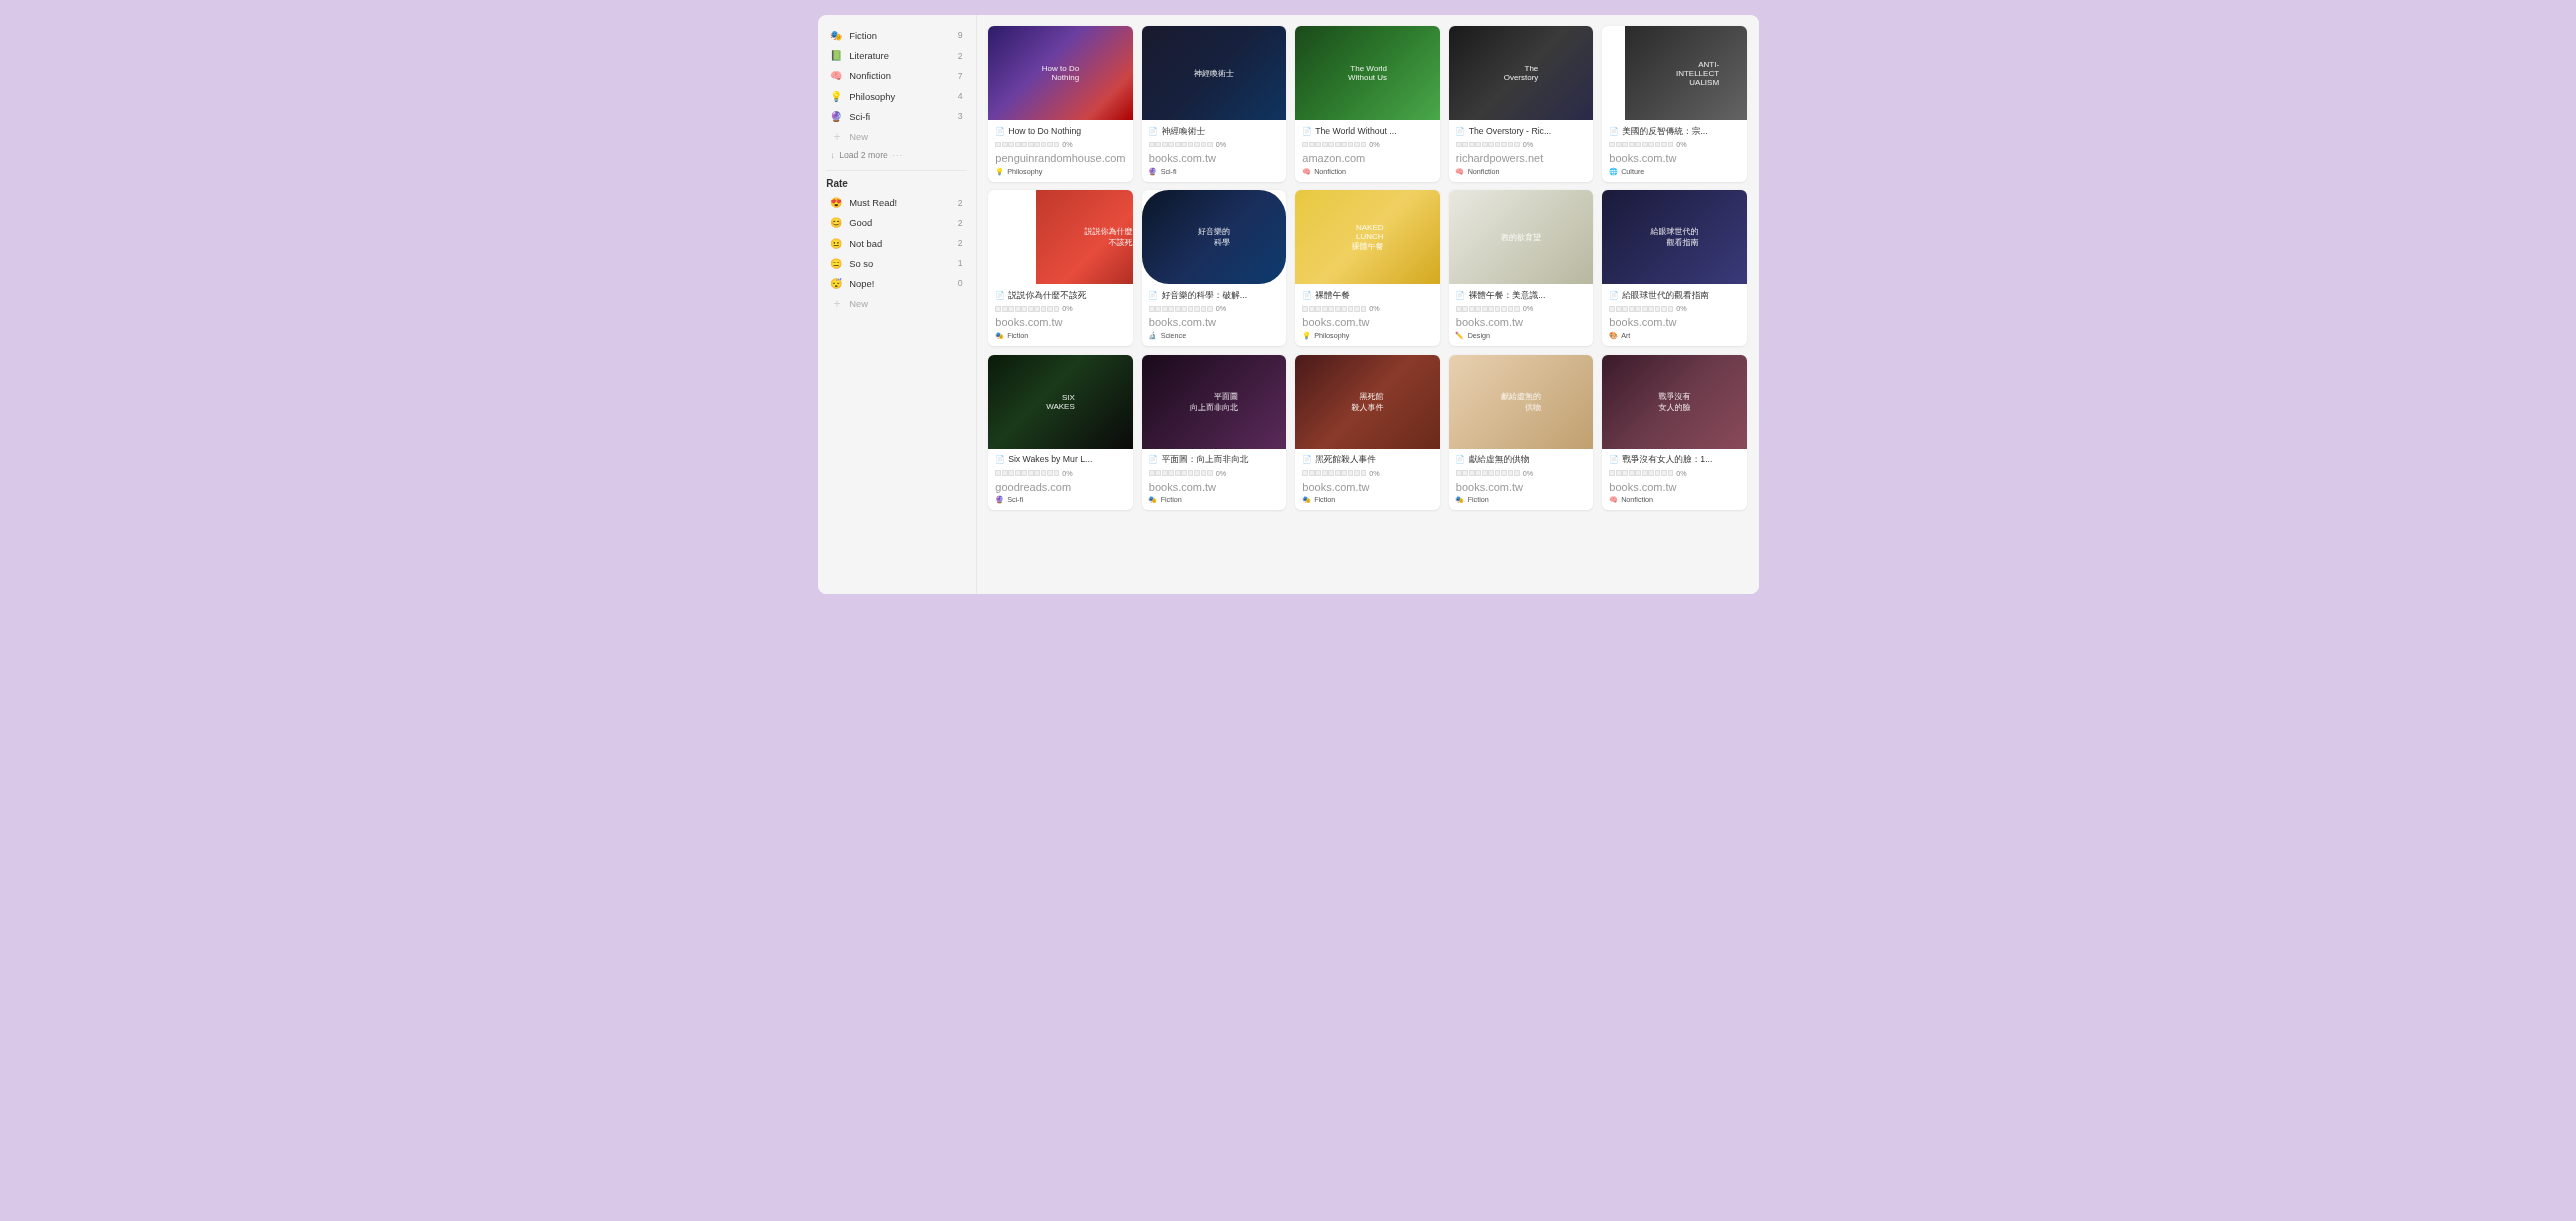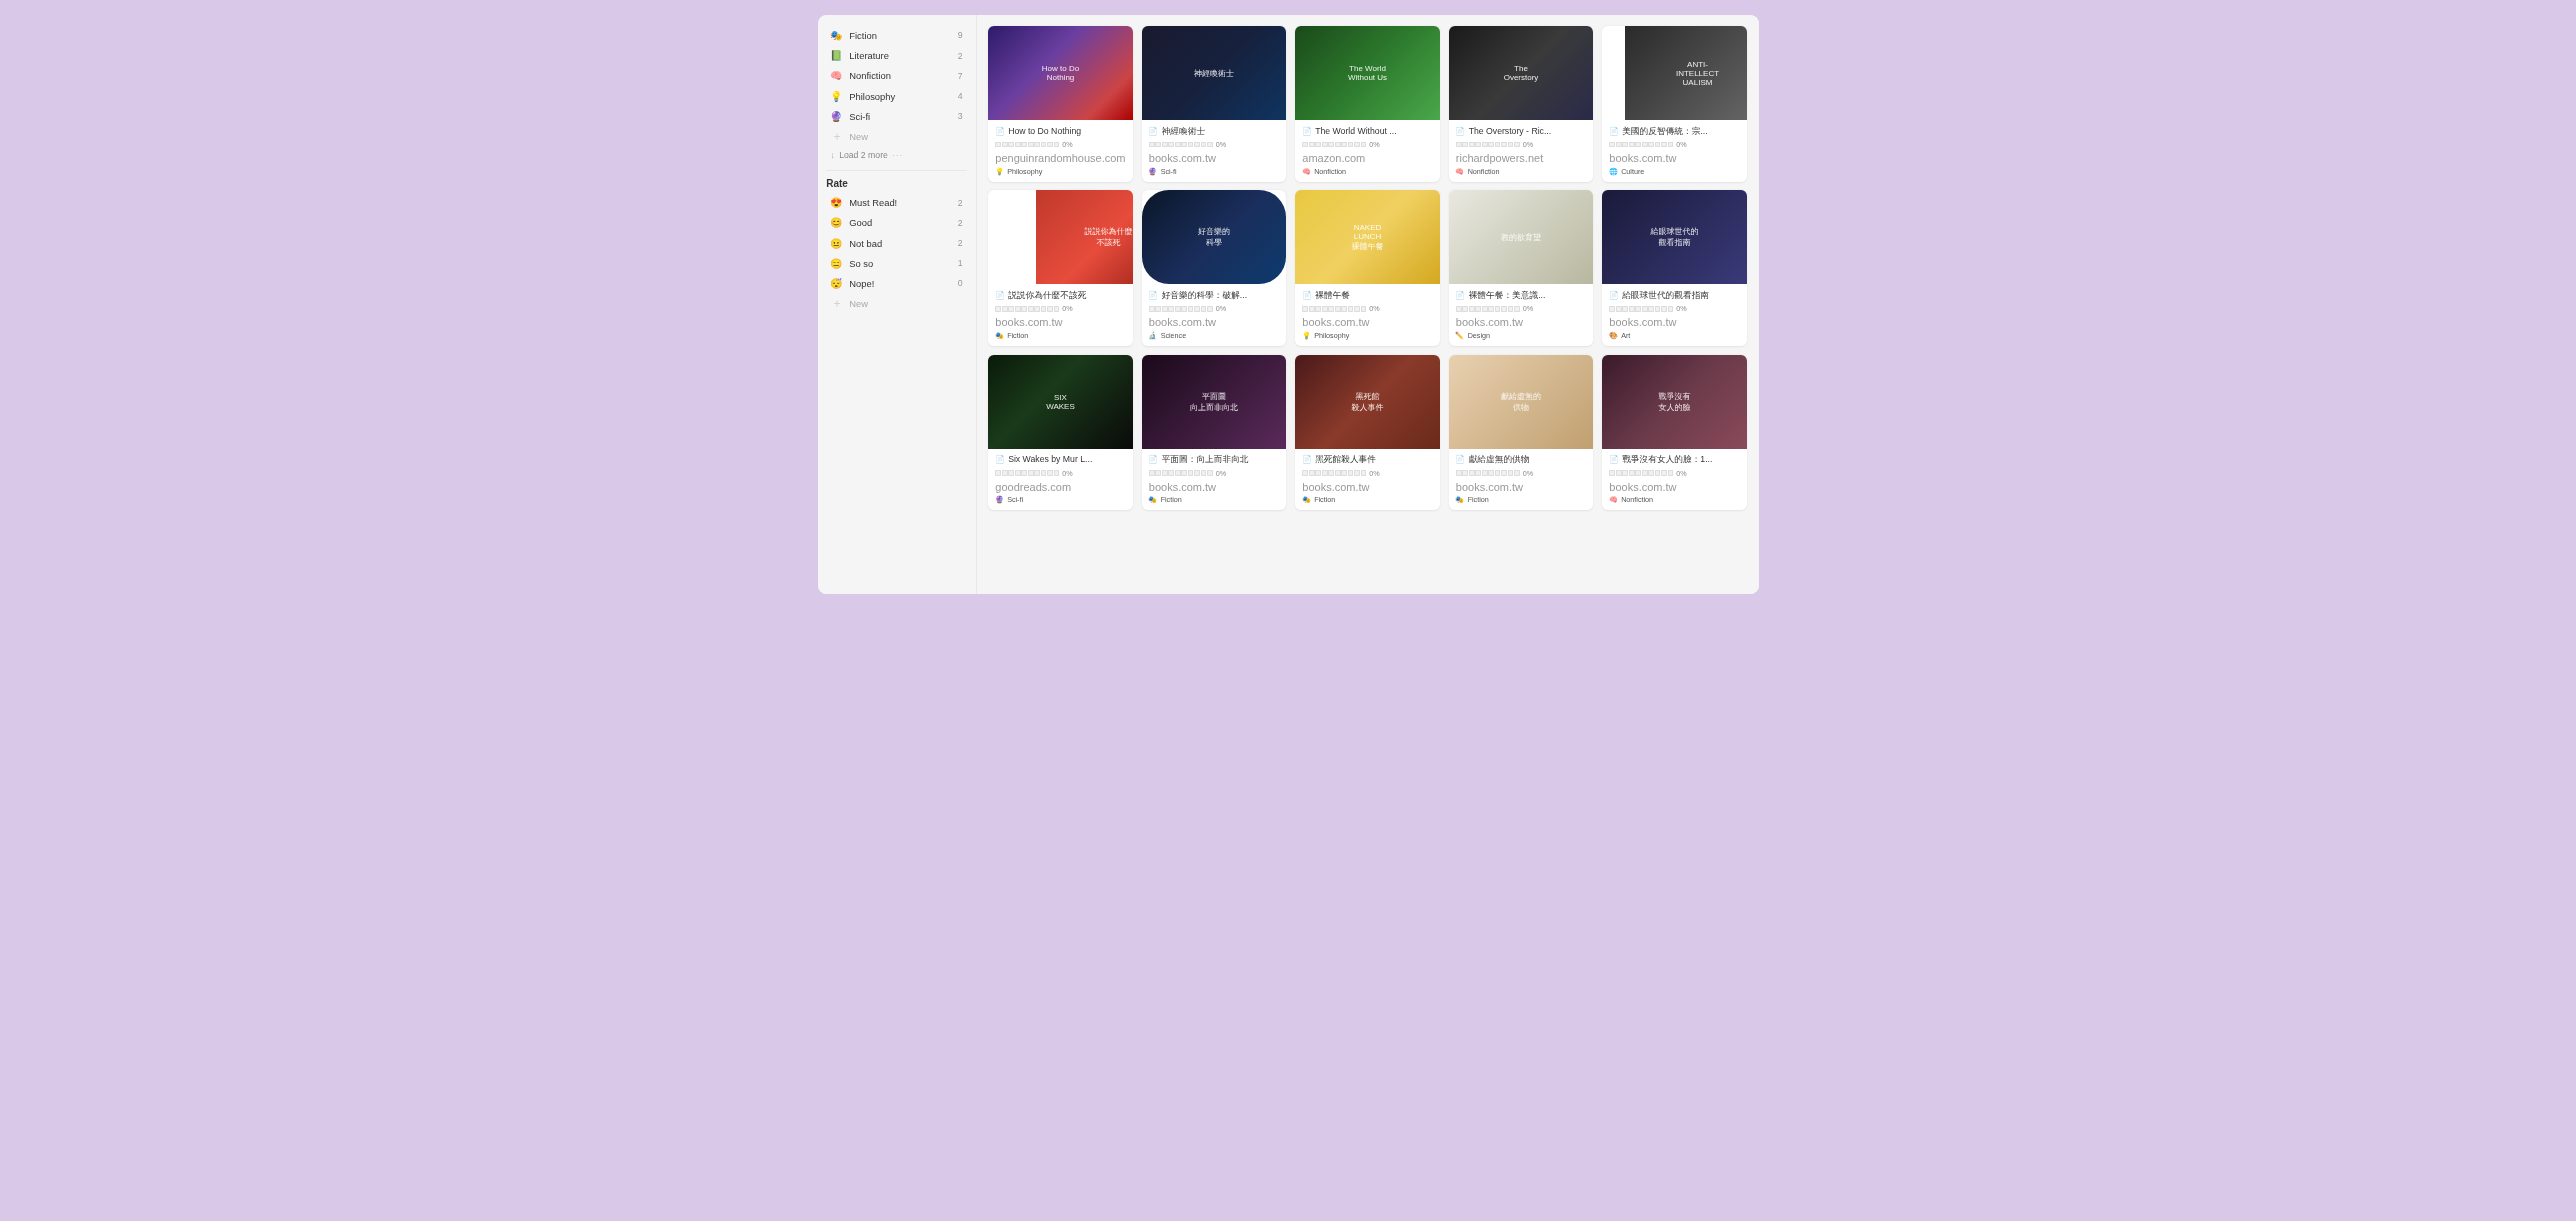--- a/index.html
+++ b/index.html
@@ -141,21 +141,21 @@
     .cover-10 { background: linear-gradient(135deg, #1a1a3a 0%, #2a2a5a 50%, #3a3a7a 100%); }
     .cover-11 { background: linear-gradient(135deg, #0a1a0a 0%, #1a3a1a 40%, #0a0a0a 100%); }
     .cover-12 { background: linear-gradient(135deg, #1a0a1a 0%, #3a1a3a 50%, #5a2a5a 100%); }
     .cover-13 { background: linear-gradient(135deg, #4a1a1a 0%, #8a3a2a 50%, #6a2a1a 100%); }
     .cover-14 { background: linear-gradient(135deg, #e8d0b0 0%, #d4b890 50%, #c0a070 100%); }
     .cover-15 { background: linear-gradient(135deg, #3a1a2a 0%, #6a3a4a 50%, #8a4a5a 100%); }
     .cover-inner-text {
       color: rgba(255,255,255,0.9);
       font-size: 8px;
       padding: 3px;
-      text-align: center;
+      text-align: right;
       height: 100%;
       display: flex;
       align-items: center;
       justify-content: center;
       font-weight: 500;
     }
     .book-info {
       padding: 5.8px 7.2px;
       flex: 1;
       display: flex;

